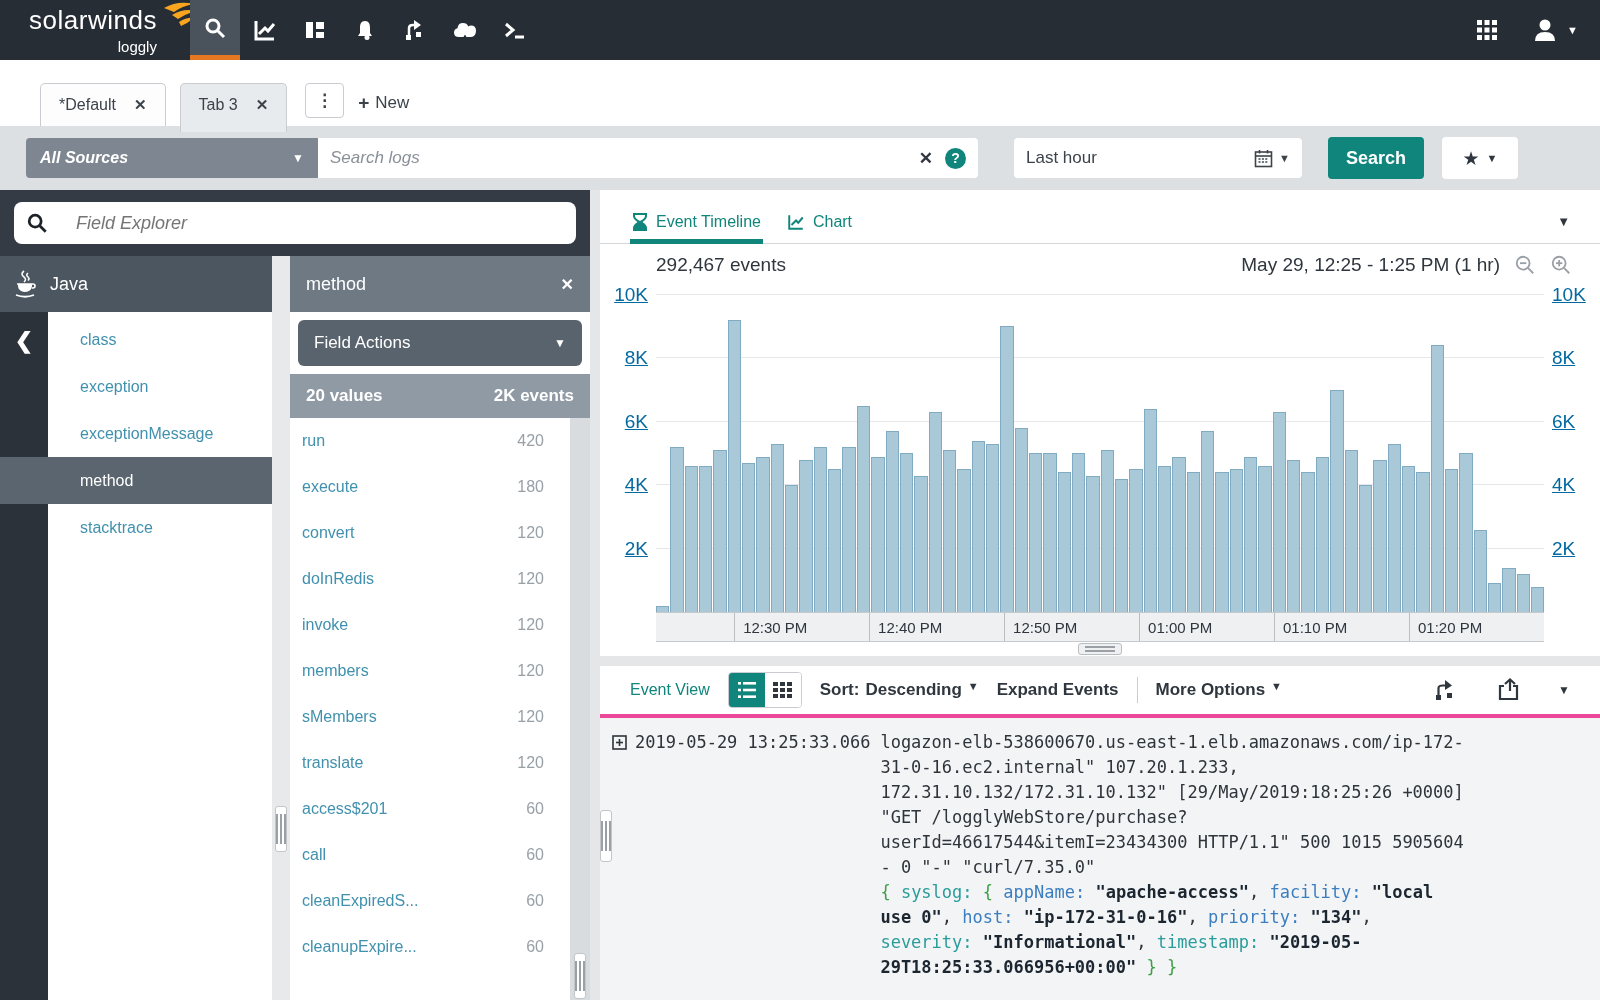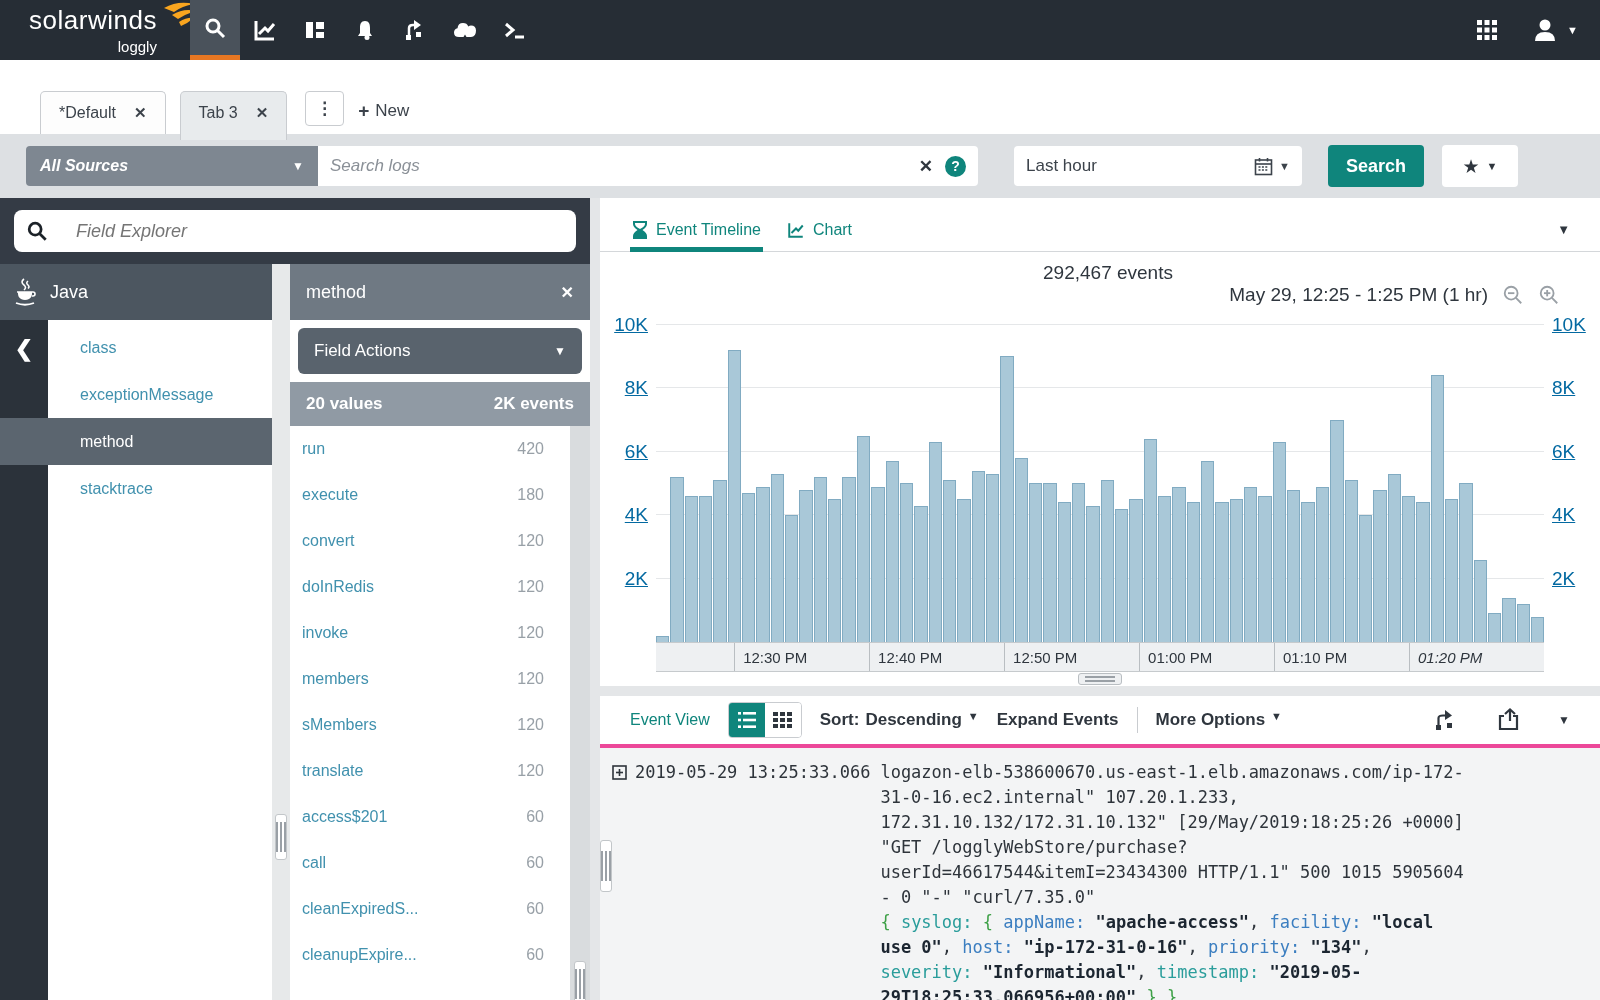--- a/index.html
+++ b/index.html
@@ -14,21 +14,21 @@
   .brand-bottom { color:#fff; font-size:15px; display:block; text-align:right; margin-top:6px; }
   .swirl { position:absolute; right:-6px; top:2px; }
   .nav-icons { display:flex; align-items:stretch; }
   .nav-item { width:50px; display:flex; align-items:center; justify-content:center; color:#fff; position:relative; }
   .nav-item.active { background:#4a525b; border-bottom:5px solid #e87722; }
   .nav-item svg { display:block; }
   .nav-right { margin-left:auto; display:flex; align-items:center; padding-right:22px; gap:34px; color:#fff; }
   .nav-right .nav-item{ width:auto; }
 
   
-  .tabrow { height:74px; background:#ffffff; display:flex; align-items:flex-end; padding:0 0 0 40px; position:relative; }
+  .tabrow { height:66px; background:#ffffff; display:flex; align-items:flex-end; padding:0 0 0 40px; position:relative; }
   .tab { display:flex; align-items:center; gap:18px; border:1px solid #c9ccd0; border-bottom:none;
     border-radius:5px 5px 0 0; background:#fdfdfd; padding:12px 18px; font-size:16px; color:#3c434b; margin-right:14px; position:relative; }
   .tab.active { background:#e8ebed; padding-bottom:18px; margin-bottom:-6px; z-index:3; }
   .tab .close-x { font-weight:bold; font-size:15px; color:#3c434b; cursor:pointer; }
   .tab-menu-btn { border:1px solid #c9ccd0; border-radius:4px; background:#fff; padding:6px 10px; font-size:17px; font-weight:bold; color:#3c434b; margin:0 14px 8px 4px; }
   .new-tab { display:flex; align-items:center; gap:6px; font-size:17px; color:#3c434b; margin-bottom:12px; }
   .new-tab .plus { font-weight:bold; font-size:19px; }
 
   
   .searchrow { height:64px; background:#dde0e3; display:flex; align-items:center; padding:0 26px; gap:0; }
@@ -83,21 +83,21 @@
   .value-name { color:#4191ae; }
   .value-count { margin-left:auto; color:#98a0a7; }
   .scroll-strip { width:20px; background:#d9dcde; position:relative; }
 
   .main-region { flex:1; margin-left:10px; display:flex; flex-direction:column; }
   .chart-panel { background:#fff; padding:10px 0 0 0; }
   .chart-tabs { display:flex; align-items:center; padding:0 30px; border-bottom:1px solid #d4d7da; height:44px; }
   .ctab { display:flex; align-items:center; gap:8px; color:#0f857c; font-size:16px; height:100%; padding:0 2px; margin-right:22px; position:relative; }
   .ctab.active:after { content:""; position:absolute; left:0; right:0; bottom:-1px; height:5px; background:#0f857c; }
   .chart-caret { margin-left:auto; color:#2f363e; font-size:13px; }
-  .chart-subhdr { display:flex; align-items:center; padding:10px 40px 2px 56px;flex-direction:column; }
+  .chart-subhdr { display:flex; align-items:flex-start; padding:10px 28px 2px 56px; }
   .events-total { font-size:19px; color:#2f363e; }
   .range-wrap { margin-left:auto; display:flex; align-items:center; gap:14px; }
   .range-label { font-size:19px; color:#2f363e; }
   .zoom-ic { color:#9aa0a6; }
 
   .chart-area { display:flex; padding:4px 6px 0 6px; }
   .ylab-col { width:50px; position:relative; }
   .ylab { position:absolute; right:8px; font-size:19px; color:#0369a1; transform:translateY(50%);text-decoration:underline; }
   .ylab-col.right .ylab { right:auto; left:8px; }
   .plot { flex:1; height:330px; position:relative; }
@@ -291,20 +291,21 @@
             <path d="M4 26 Q13 29.5 22 26" stroke-width="1.8"></path>
           </svg>
           <span>Java</span>
         </div>
         <div class="fields-body">
           <div class="collapse-strip">
             <span>❮</span>
           </div>
           <div class="field-list">
               <div class="field-item">class</div>
+              <div class="field-item">exception</div>
               <div class="field-item">exceptionMessage</div>
               <div class="field-item selected">method</div>
               <div class="field-item">stacktrace</div>
             </div>
         </div>
       </div>
 
       <div class="col-divider">
         <div class="grip-v" style="top:550px;">
             <i></i>
@@ -511,21 +512,21 @@
             <span class="ylab" style="bottom: 96.1538%;">10K</span>
           </div>
       </div>
       <div class="xaxis">
           <div class="xcell first" style="width: 8.8%;"></div>
           <div class="xcell" style="width: 15.2%;">12:30 PM</div>
           <div class="xcell" style="width: 15.2%;">12:40 PM</div>
           <div class="xcell" style="width: 15.2%;">12:50 PM</div>
           <div class="xcell" style="width: 15.2%;">01:00 PM</div>
           <div class="xcell" style="width: 15.2%;">01:10 PM</div>
-          <div class="xcell" style="width: 15.2%; font-style: italic;">01:20 PM</div>
+          <div class="xcell" style="width: 15.2%;">01:20 PM</div>
         </div>
       <div class="grip-h-row">
         <div class="grip-h">
             <i></i>
             <i></i>
           </div>
       </div>
     </div>
 
     <div class="event-panel">

